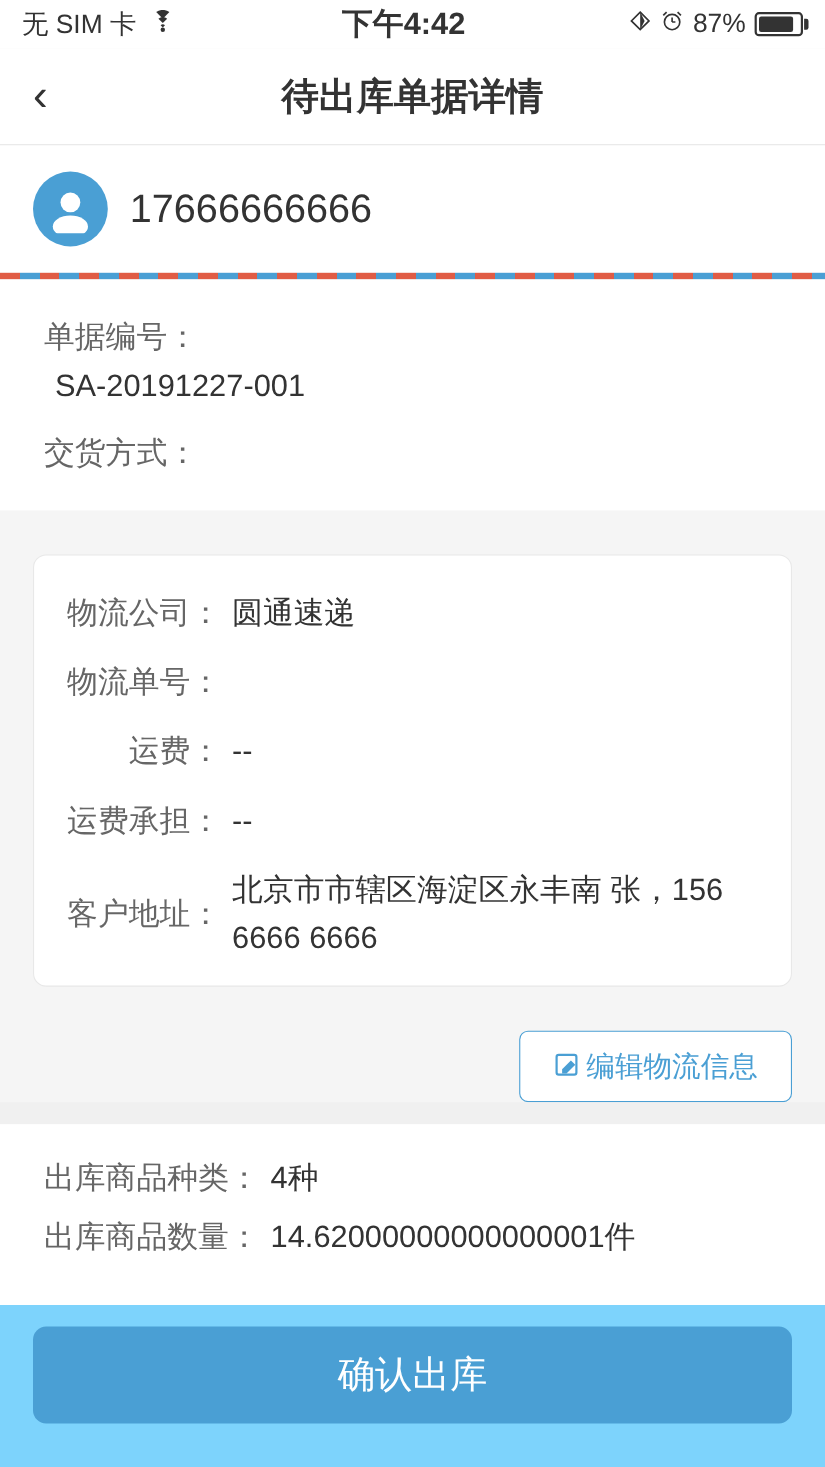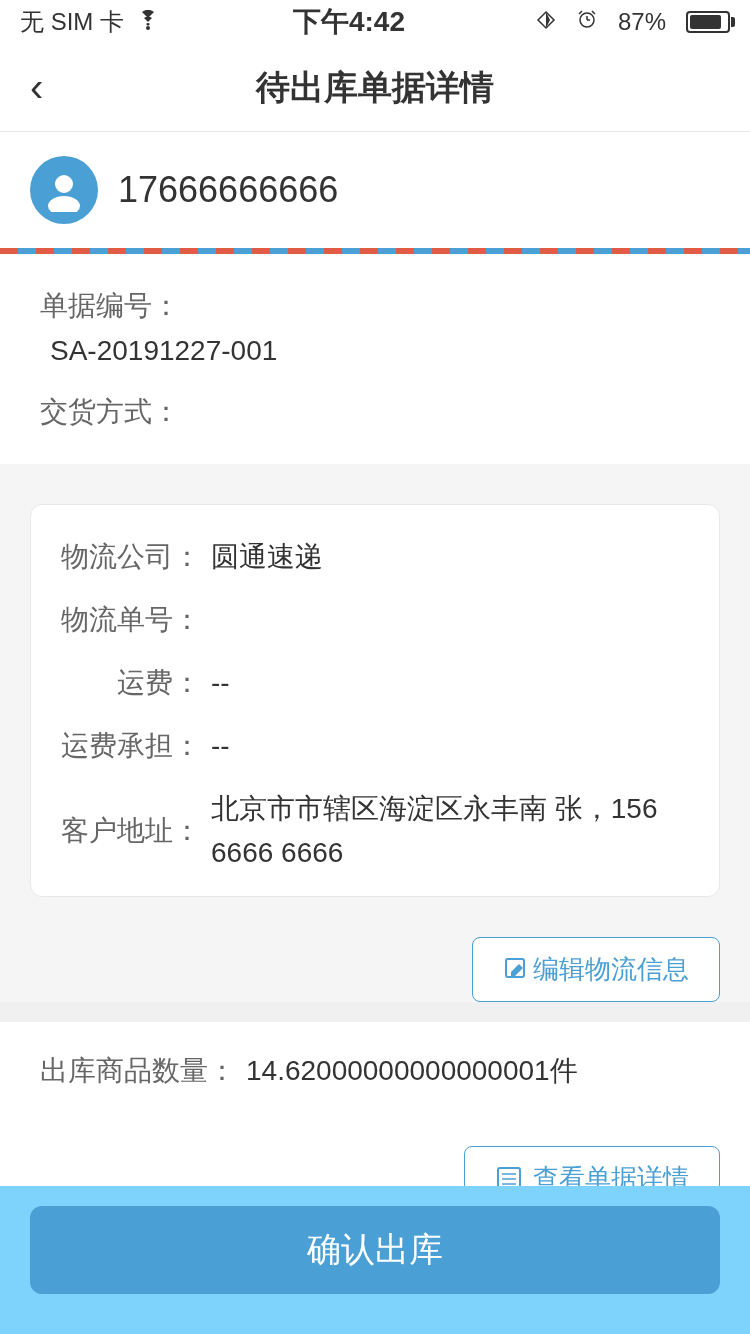--- a/index.html
+++ b/index.html
@@ -30,21 +30,21 @@
       align-items: center;
       gap: 10px;
     }
     .status-center {
       font-size: 28px;
       font-weight: 600;
     }
     .status-right {
       display: flex;
       align-items: center;
-      gap: 20px;
+      gap: 8px;
       font-size: 24px;
       justify-content: flex-end;
     }
     .battery-icon {
       width: 44px;
       height: 22px;
       border: 2px solid #333;
       border-radius: 4px;
       position: relative;
       display: inline-flex;
@@ -418,20 +418,24 @@
         <path d="M16 8l4 4-8 8-4 0 0-4 8-8z" fill="#4a9fd4"></path>
       </svg>
       <span>编辑物流信息</span>
     </button>
   </div>
 
   <div class="section-divider"></div>
 
   <div class="goods-section">
     <div class="goods-row">
+      <span class="goods-label">出库商品种类：</span>
+      <span class="goods-value">4种</span>
+    </div>
+    <div class="goods-row">
       <span class="goods-label">出库商品数量：</span>
       <span class="goods-value">14.62000000000000001件</span>
     </div>
   </div>
 
   <div class="view-detail-container">
     <button class="view-detail-btn">
       <svg width="28" height="28" viewBox="0 0 28 28" fill="none">
         <rect x="3" y="3" width="22" height="22" rx="2" stroke="#4a9fd4" stroke-width="2" fill="none"></rect>
         <line x1="7" y1="9" x2="21" y2="9" stroke="#4a9fd4" stroke-width="1.5"></line>

